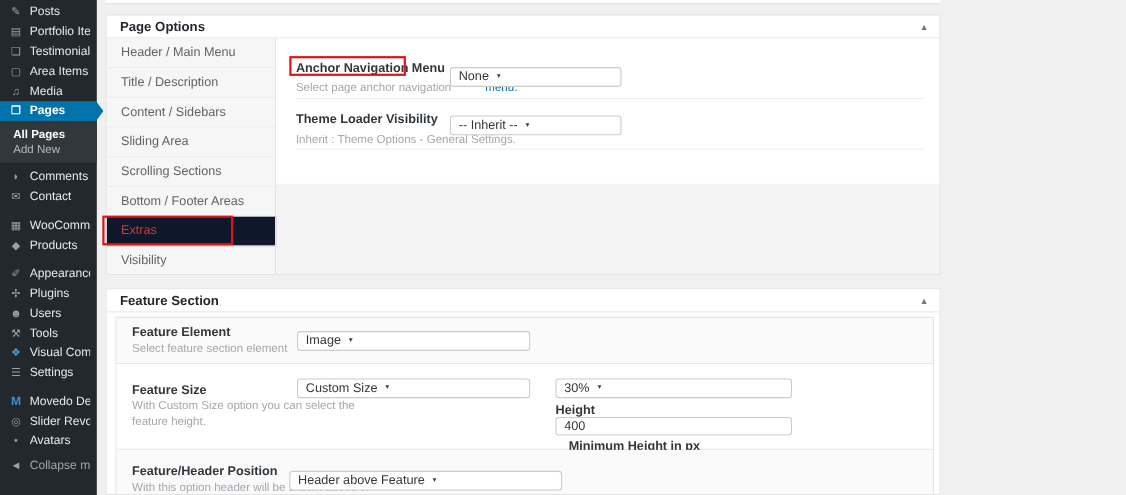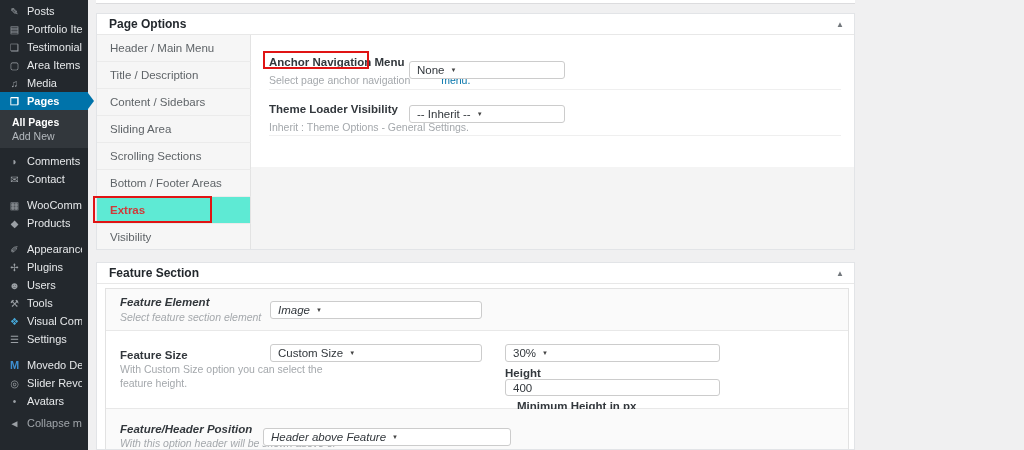--- a/index.html
+++ b/index.html
@@ -23,35 +23,35 @@
   .ic-movedo{color:#3f8fd1 !important;font-weight:bold;font-size:11px !important;}
   .sb-item.muted{color:#a0a5aa;}
 
   
   .panel{position:absolute;background:#f4f4f4;border:1px solid #e2e4e7;box-sizing:border-box;overflow:hidden;}
   .panel-head{position:absolute;left:0;top:0;right:0;height:21px;background:#fff;border-bottom:1px solid #e8e8e8;font-size:12px;font-weight:bold;color:#23282d;line-height:21px;padding-left:12px;box-sizing:border-box;}
   .panel-arrow{position:absolute;right:10px;top:0;font-size:8px;color:#72777c;line-height:21px;cursor:pointer;}
 
   .tabs{position:absolute;left:0;top:21px;width:154px;}
   .tab{height:27px;line-height:26px;padding-left:13px;font-size:11.5px;color:#5f6468;background:#f6f6f6;border-bottom:1px solid #ebebeb;border-right:1px solid #e3e3e3;box-sizing:border-box;cursor:pointer;white-space:nowrap;}
-  .tab.active{background:#5eead4;color:#cf3a3a;font-weight:bold;}
+  .tab.active{background:#0f172a;color:#cf3a3a;}
 
   .content-box{position:absolute;background:#fff;}
   .field-label{position:absolute;font-size:11.5px;font-weight:bold;color:#32373c;white-space:nowrap;}
   .field-desc{position:absolute;font-size:10.5px;color:#a4a8ac;white-space:nowrap;}
   .field-desc.wrap{white-space:normal;line-height:1.3;}
   .desc-link{color:#0073aa;text-decoration:none;cursor:pointer;margin-left:28px;}
   .hr{position:absolute;height:1px;background:#efefef;}
 
   .select{position:absolute;background:#fff;border:1px solid #ccc;border-radius:3px;font-size:11.5px;color:#32373c;display:flex;align-items:center;padding:0 7px;box-sizing:border-box;height:18px;cursor:pointer;}
   .caret{font-size:6px;color:#444;margin-left:6px;}
   .text-input{position:absolute;border:1px solid #ccc;border-radius:3px;font-size:11.5px;color:#32373c;padding:0 7px;box-sizing:border-box;height:17px;background:#fff;font-family:"Liberation Sans",sans-serif;}
 
   .row{position:absolute;left:0;right:0;box-sizing:border-box;}
-  .row.gray{background:#fafafa;font-style:italic;}
+  .row.gray{background:#fafafa;}
   .row.white{background:#fff;}
 
   .annotation{position:absolute;border:2px solid #e01414;box-sizing:border-box;pointer-events:none;z-index:50;}
 
   #topstrip{position:absolute;left:96px;top:0;width:759px;height:4px;background:#fff;border-bottom:1px solid #dcdcde;box-sizing:border-box;}
 </style>
 </head>
 <body>
 
 <div id="screen">

